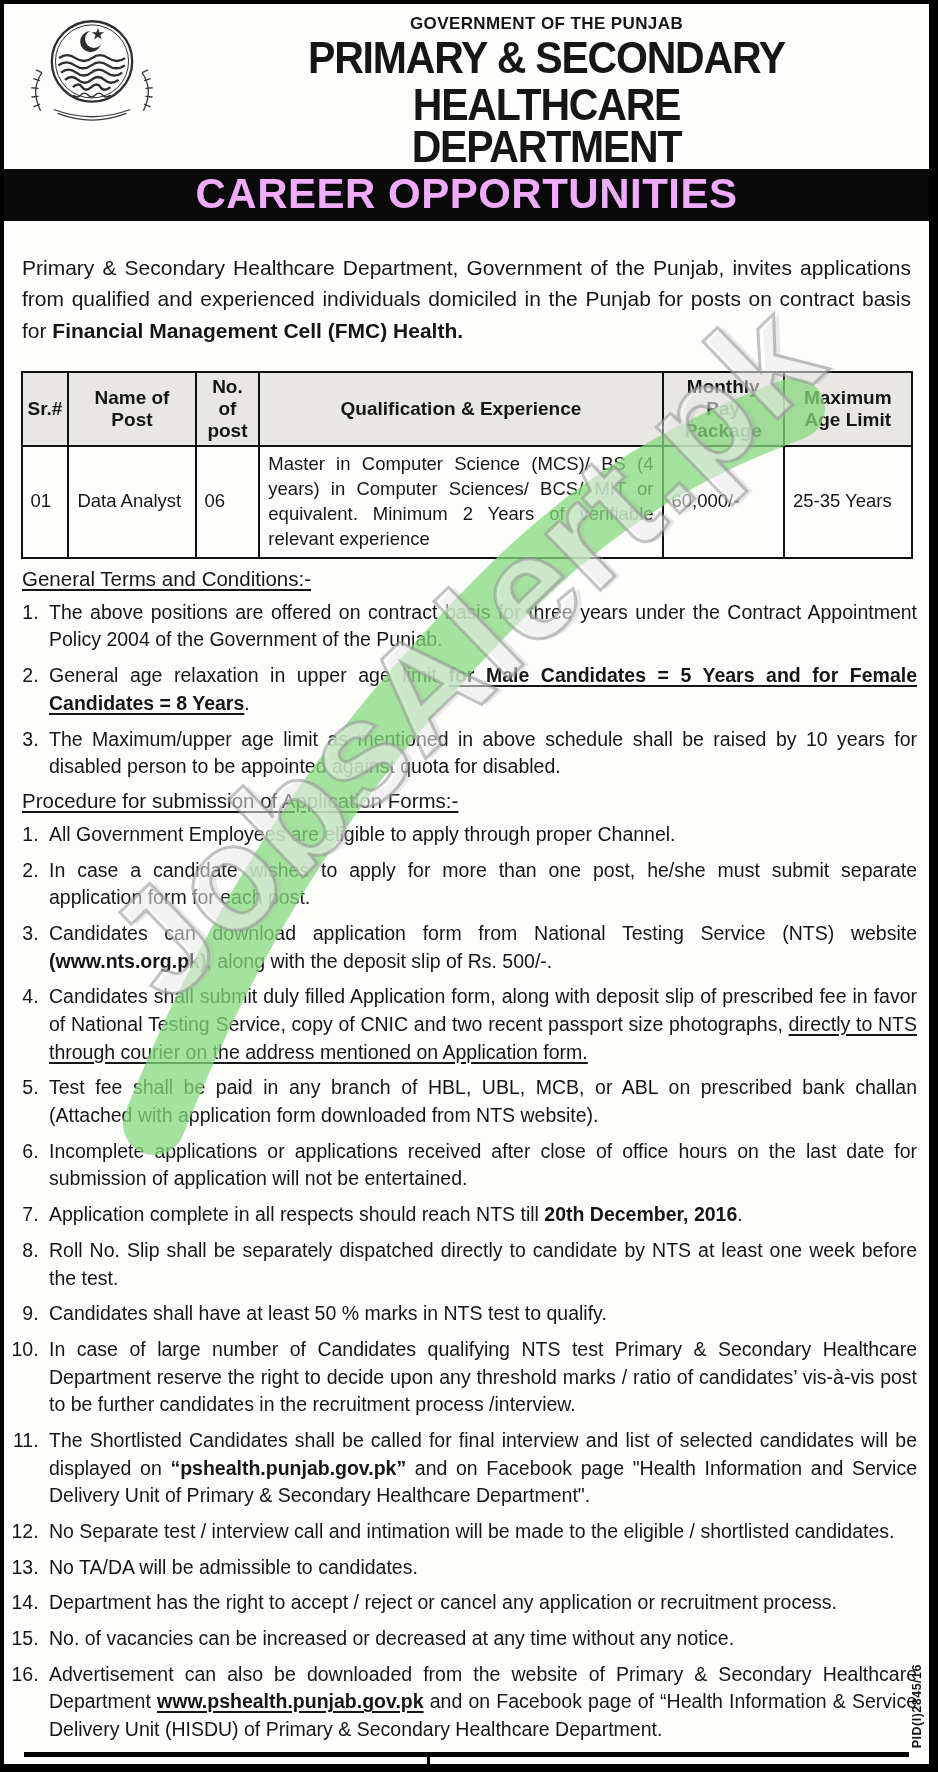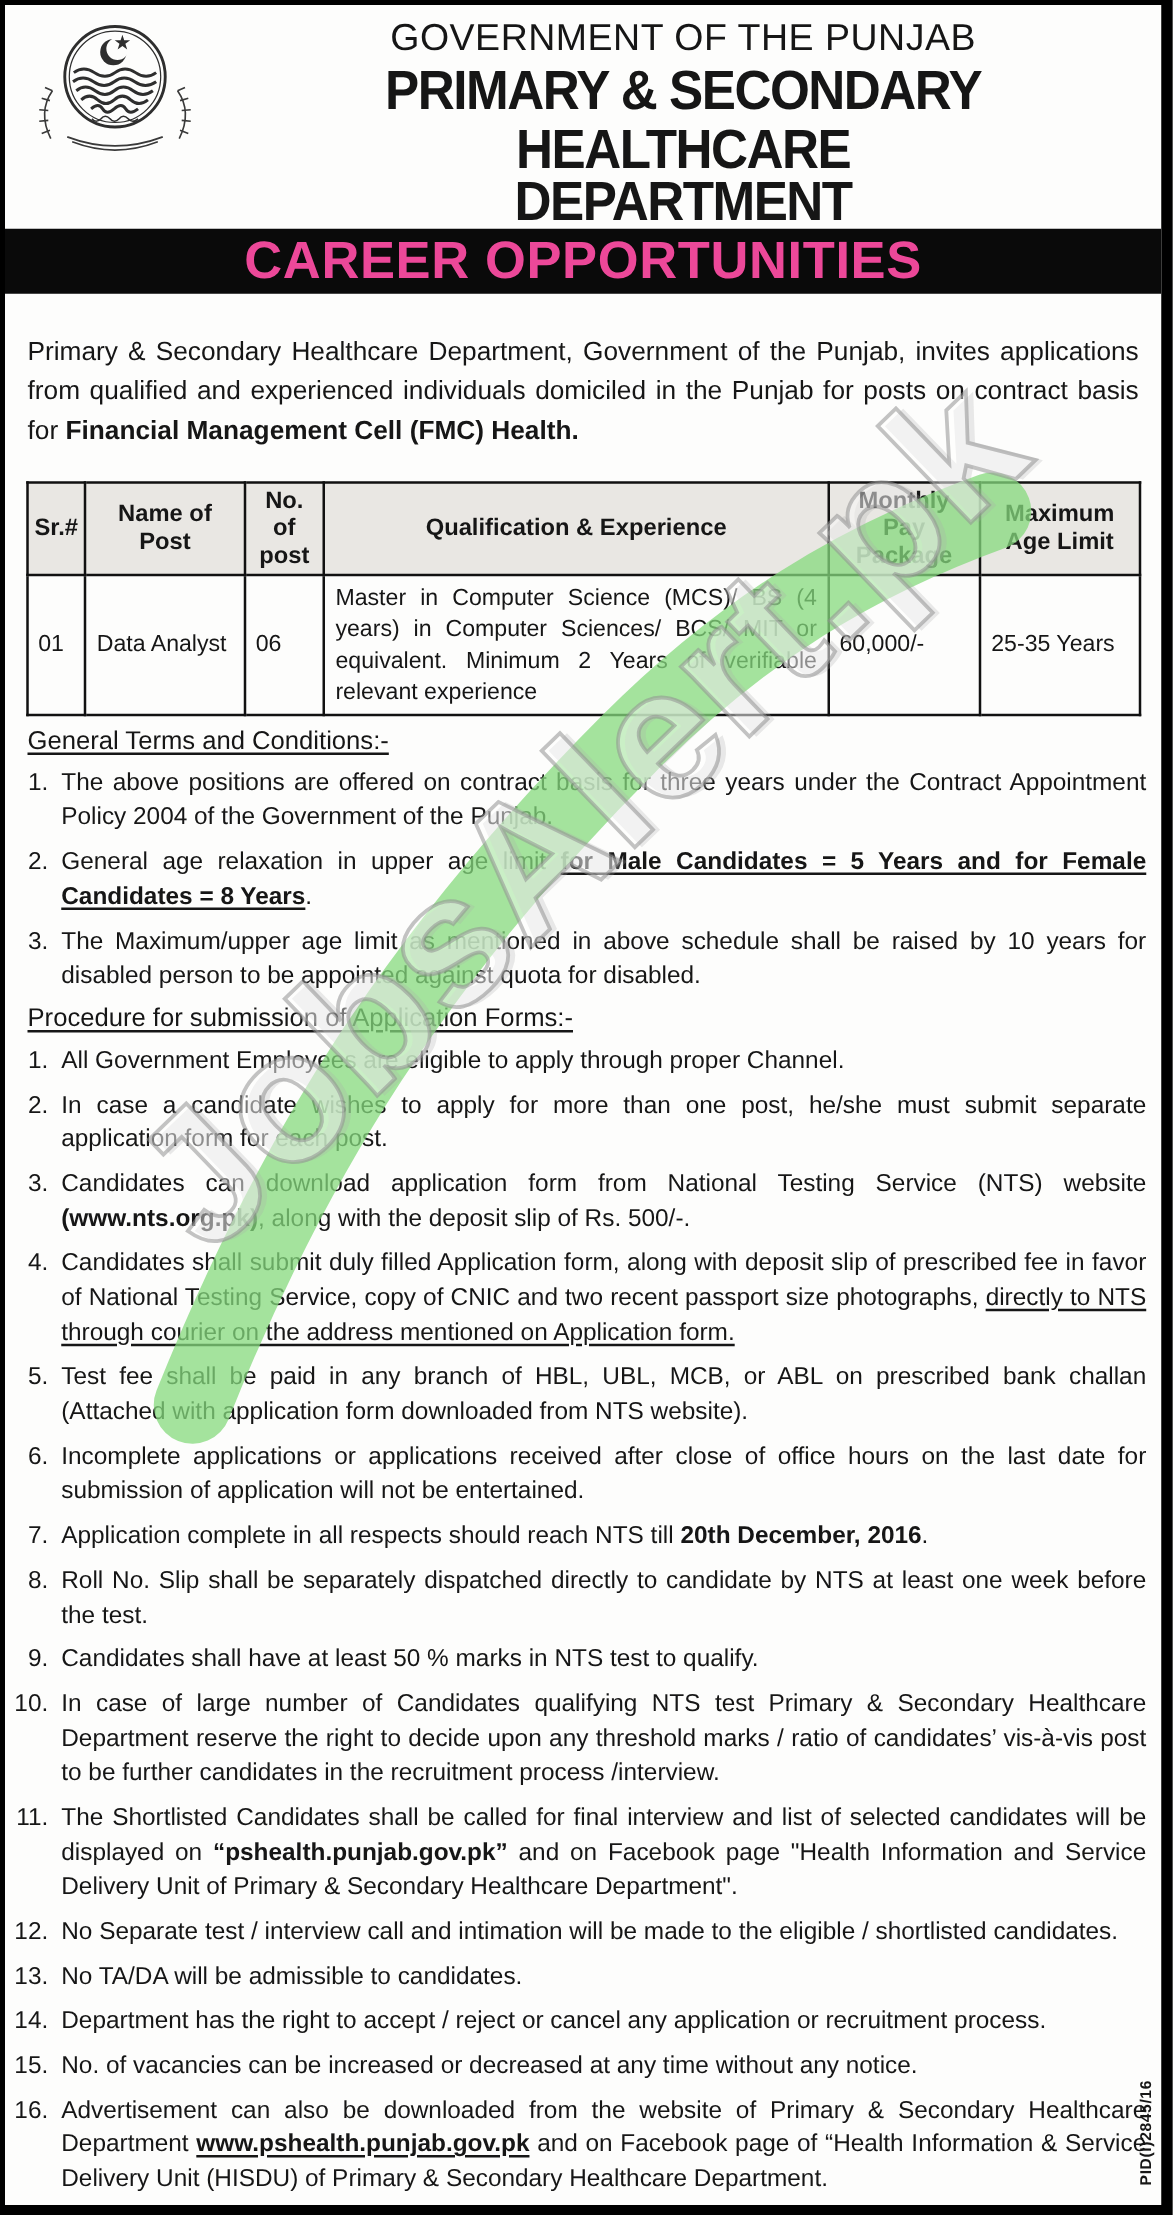--- a/index.html
+++ b/index.html
@@ -6,23 +6,23 @@
   .page{
     position:relative; width:938px; height:1772px; box-sizing:border-box;
     border:4px solid #000; border-right-width:9px; border-bottom-width:8px;
     background:#fdfdfc; overflow:hidden; color:#161616;
     font-family:"Liberation Sans", sans-serif;
   }
   
   .hdr{position:relative; padding:8px 12px 2px; min-height:112px;}
   .crest-sm{position:absolute; left:14px; top:8px; width:148px; height:112px;}
   .hdr-text{margin-left:160px; text-align:center;}
-  .gov-line{font-size:30px; font-weight:normal; letter-spacing:.4px; margin-top:2px;}
+  .gov-line{font-size:17px; font-weight:bold; letter-spacing:.4px; margin-top:2px;}
   .dept-line{font-size:41px; font-weight:bold; letter-spacing:-1.2px; line-height:1.08; transform:scaleY(1.08); transform-origin:top;}
-  .banner{background:#0a0a0a; color:#ec4899; text-align:center; font-size:42px; font-weight:bold; letter-spacing:.5px; padding:3px 0 5px; line-height:1.05;}
+  .banner{background:#0a0a0a; color:#f0abfc; text-align:center; font-size:42px; font-weight:bold; letter-spacing:.5px; padding:3px 0 5px; line-height:1.05;}
   
   .intro{padding:10px 18px 4px; font-size:21px; line-height:1.5; text-align:justify;}
   
   table.jobs{border-collapse:collapse; margin:6px auto 4px; width:892px; font-size:18.5px;}
   table.jobs th{border:2.5px solid #111; background:#e9e7e3; font-weight:bold; padding:3px 5px; line-height:1.15; font-size:19px; text-align:center;}
   table.jobs td{border:2.5px solid #111; padding:5px 8px; vertical-align:middle; line-height:1.35;}
   td.qual{text-align:justify;}
   td.post{font-weight:normal;}
   
   .sec-h{font-size:20.5px; font-weight:normal; margin:8px 0 2px; padding:0 18px;

